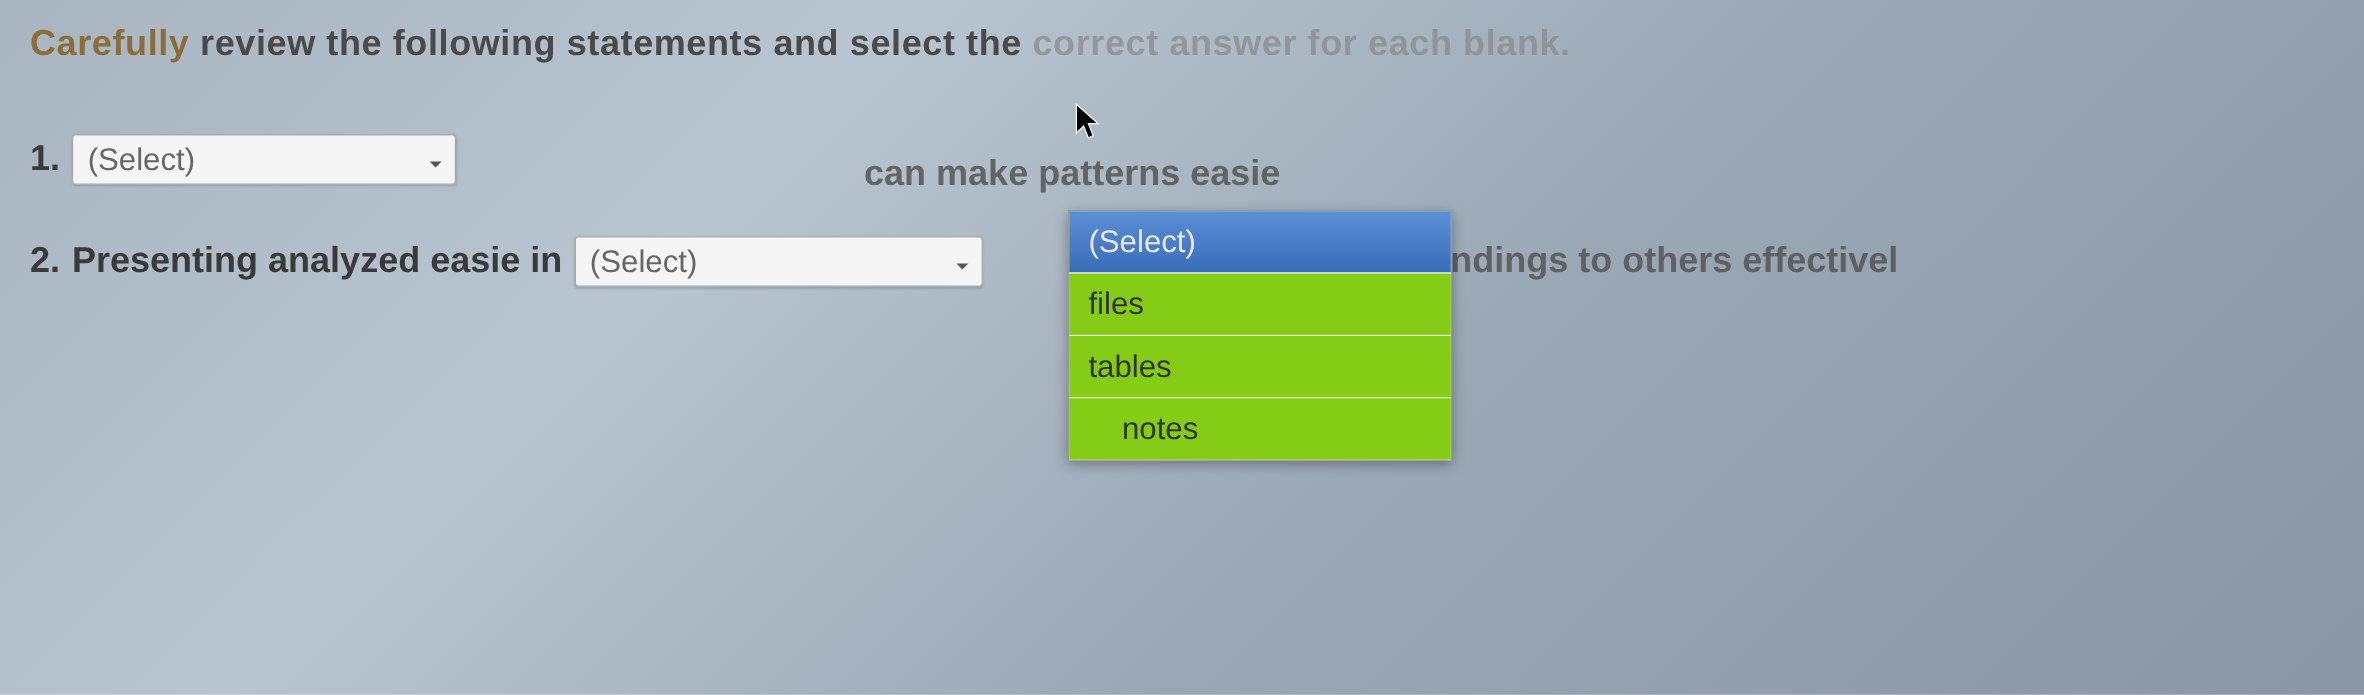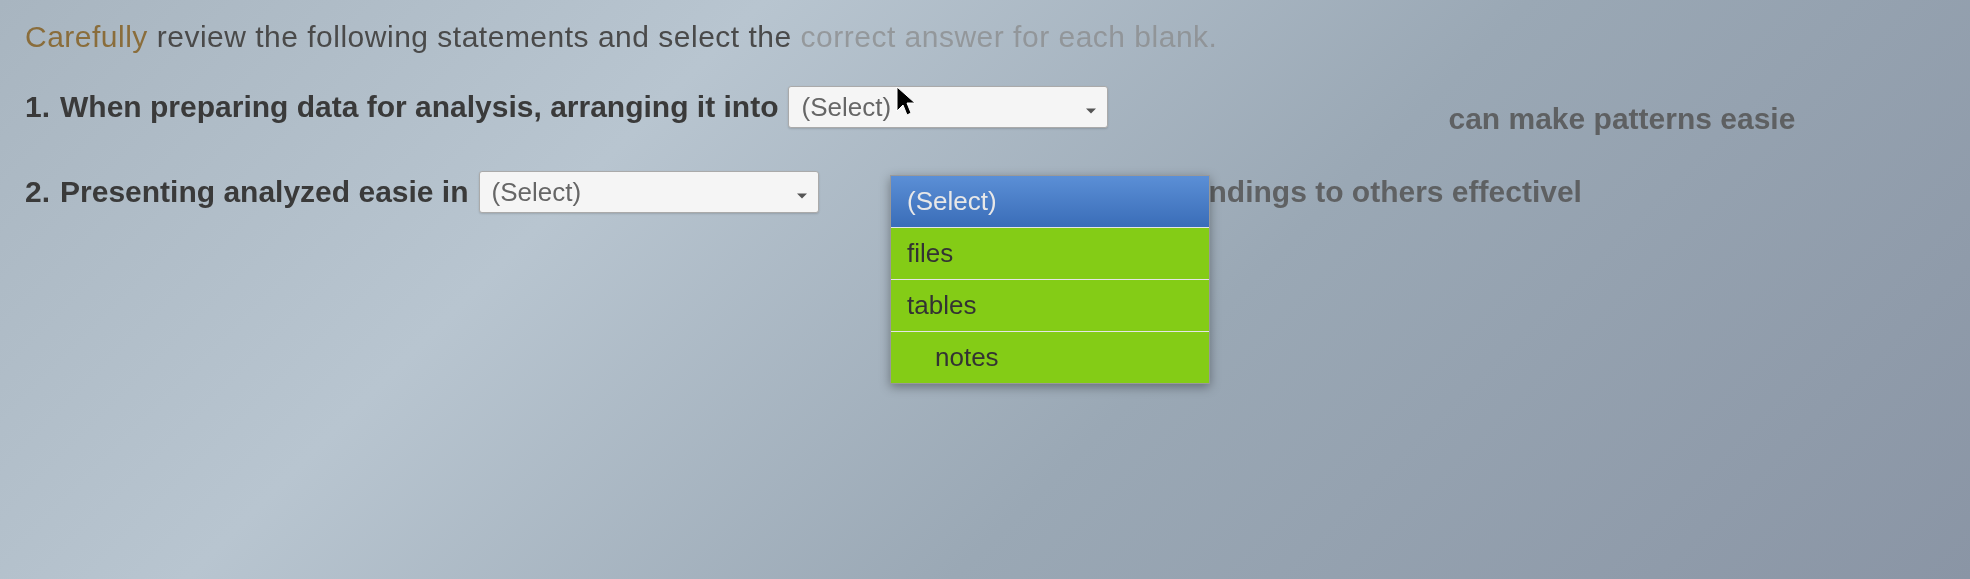--- a/index.html
+++ b/index.html
@@ -11,23 +11,23 @@
       font-family: Verdana, Geneva, sans-serif;
       background: linear-gradient(135deg, #a8b5c0 0%, #b8c5d0 30%, #9aa8b5 60%, #8a95a5 100%);
       width: 1970px;
       height: 579px;
       padding: 20px 25px;
       position: relative;
       overflow: hidden;
     }
     .instruction {
       font-size: 30px;
-      font-weight: normal;
+      font-weight: bold;
       color: #4a4a4a;
-      margin-bottom: 24px;
+      margin-bottom: 50px;
       letter-spacing: 0.5px;
     }
     .instruction .carefully {
       color: #8a6d3b;
     }
     .instruction .faded {
       color: #888;
       opacity: 0.7;
     }
     .question-line {
@@ -121,21 +121,20 @@
   </style>
 </head>
 <body>
 
 <div class="instruction">
   <span class="carefully">Carefully</span><span> review the following statements and select the </span><span class="faded">correct answer for each blank.</span>
 </div>
 
 <div class="question-line">
   <span>1.</span>
-  <span>When preparing data for analysis, arranging it into</span>
   <div class="select-box">
     <span>(Select)</span>
     <span class="caret">
       <svg viewBox="0 0 12 8">
           <path d="M1 1 L6 6 L11 1 Z"></path>
         </svg>
     </span>
   </div>
   <span class="after-text q1-after">can make patterns easie</span>
 </div>

